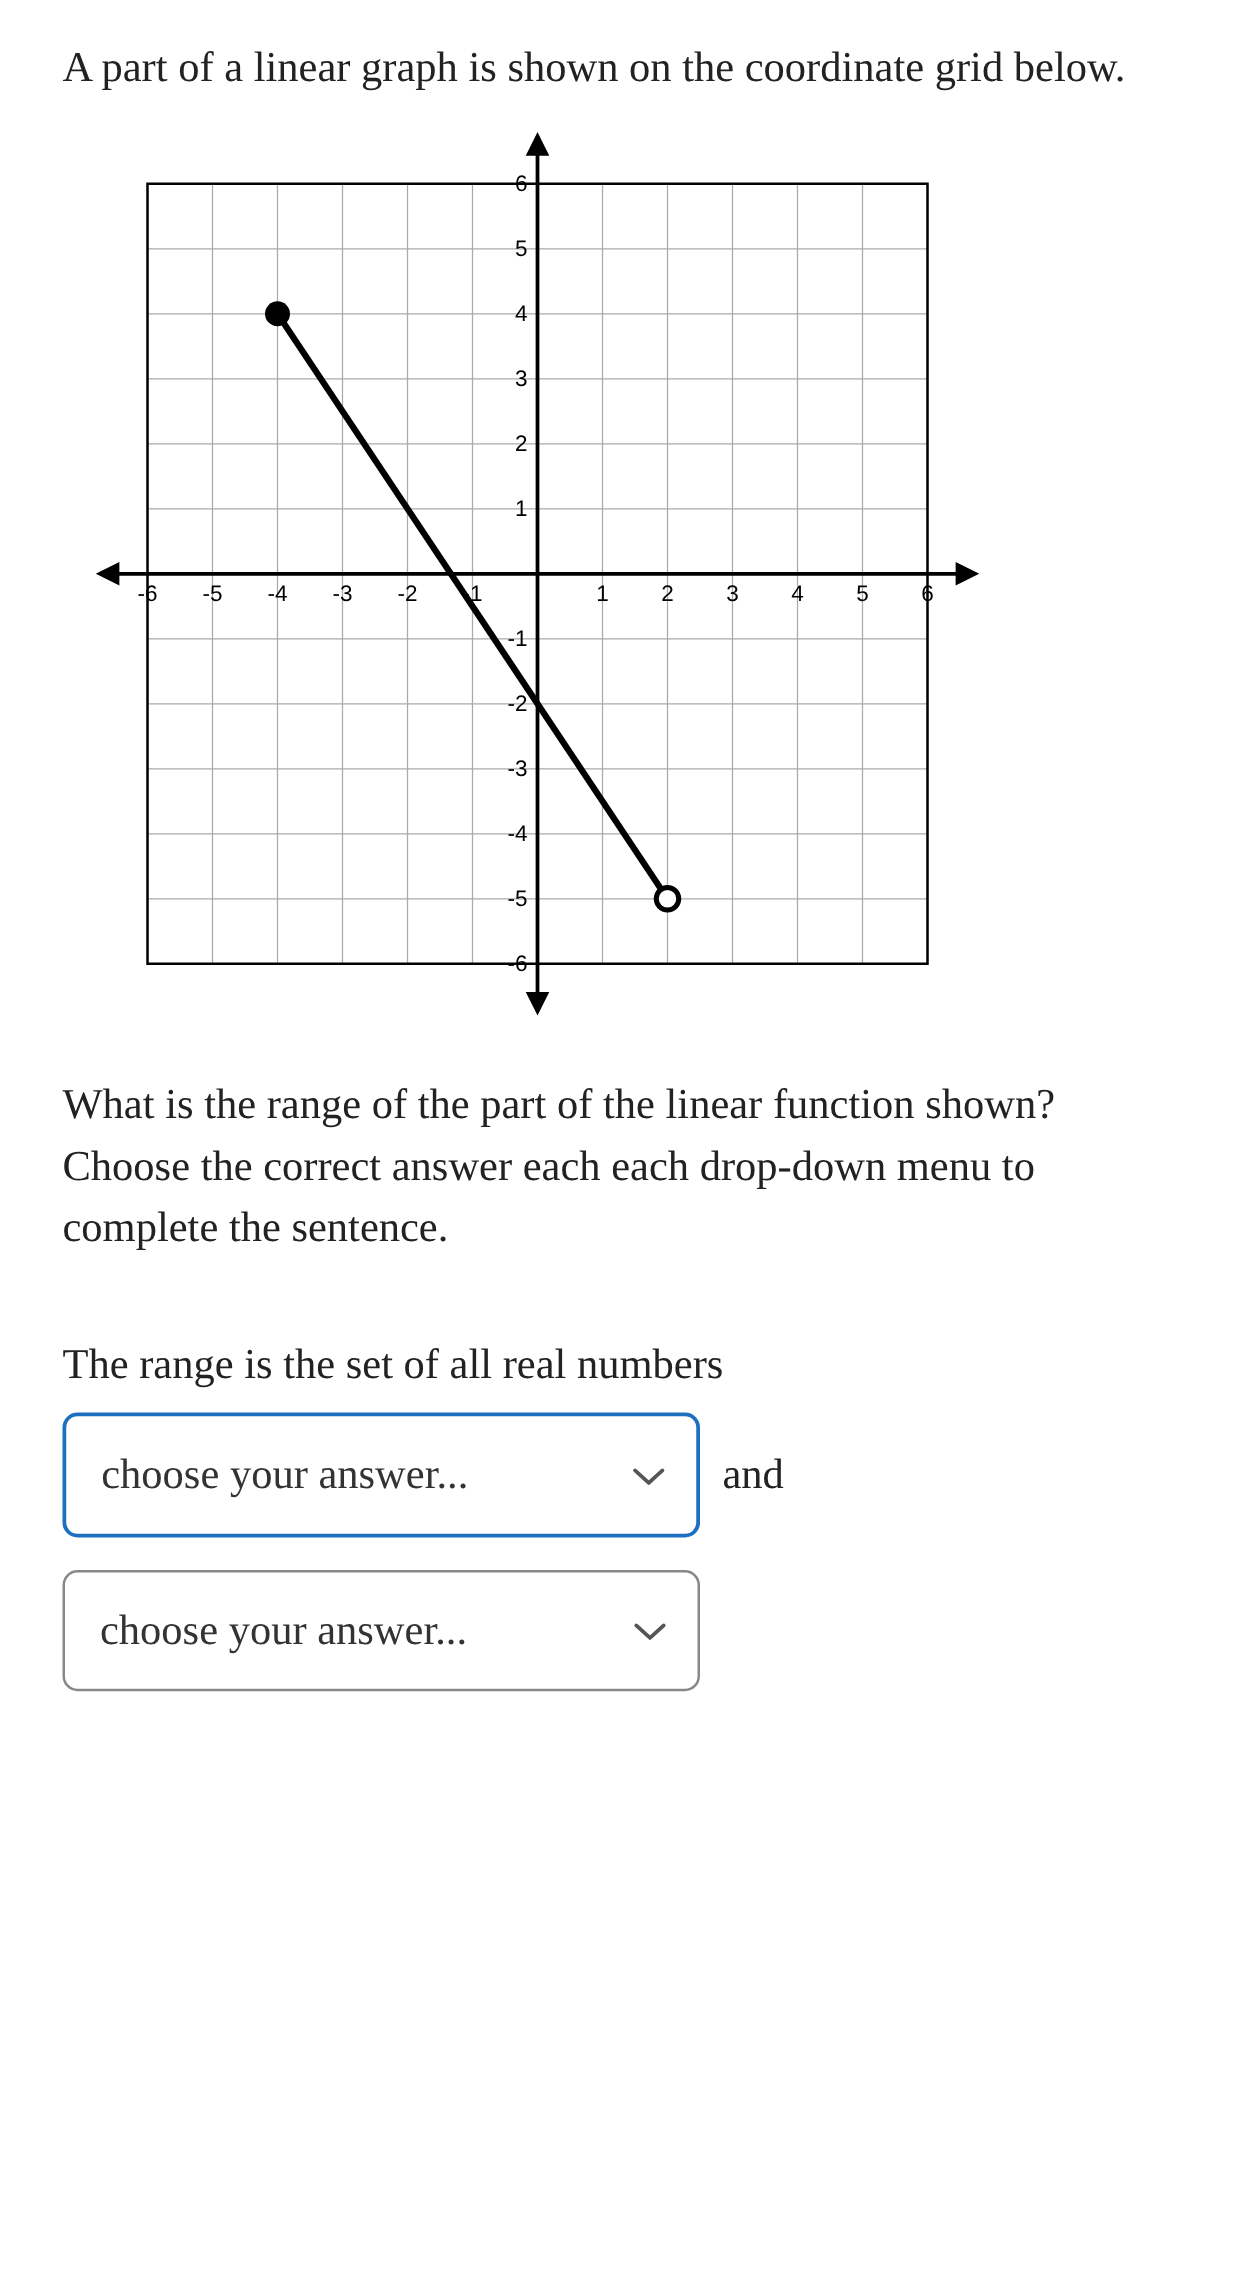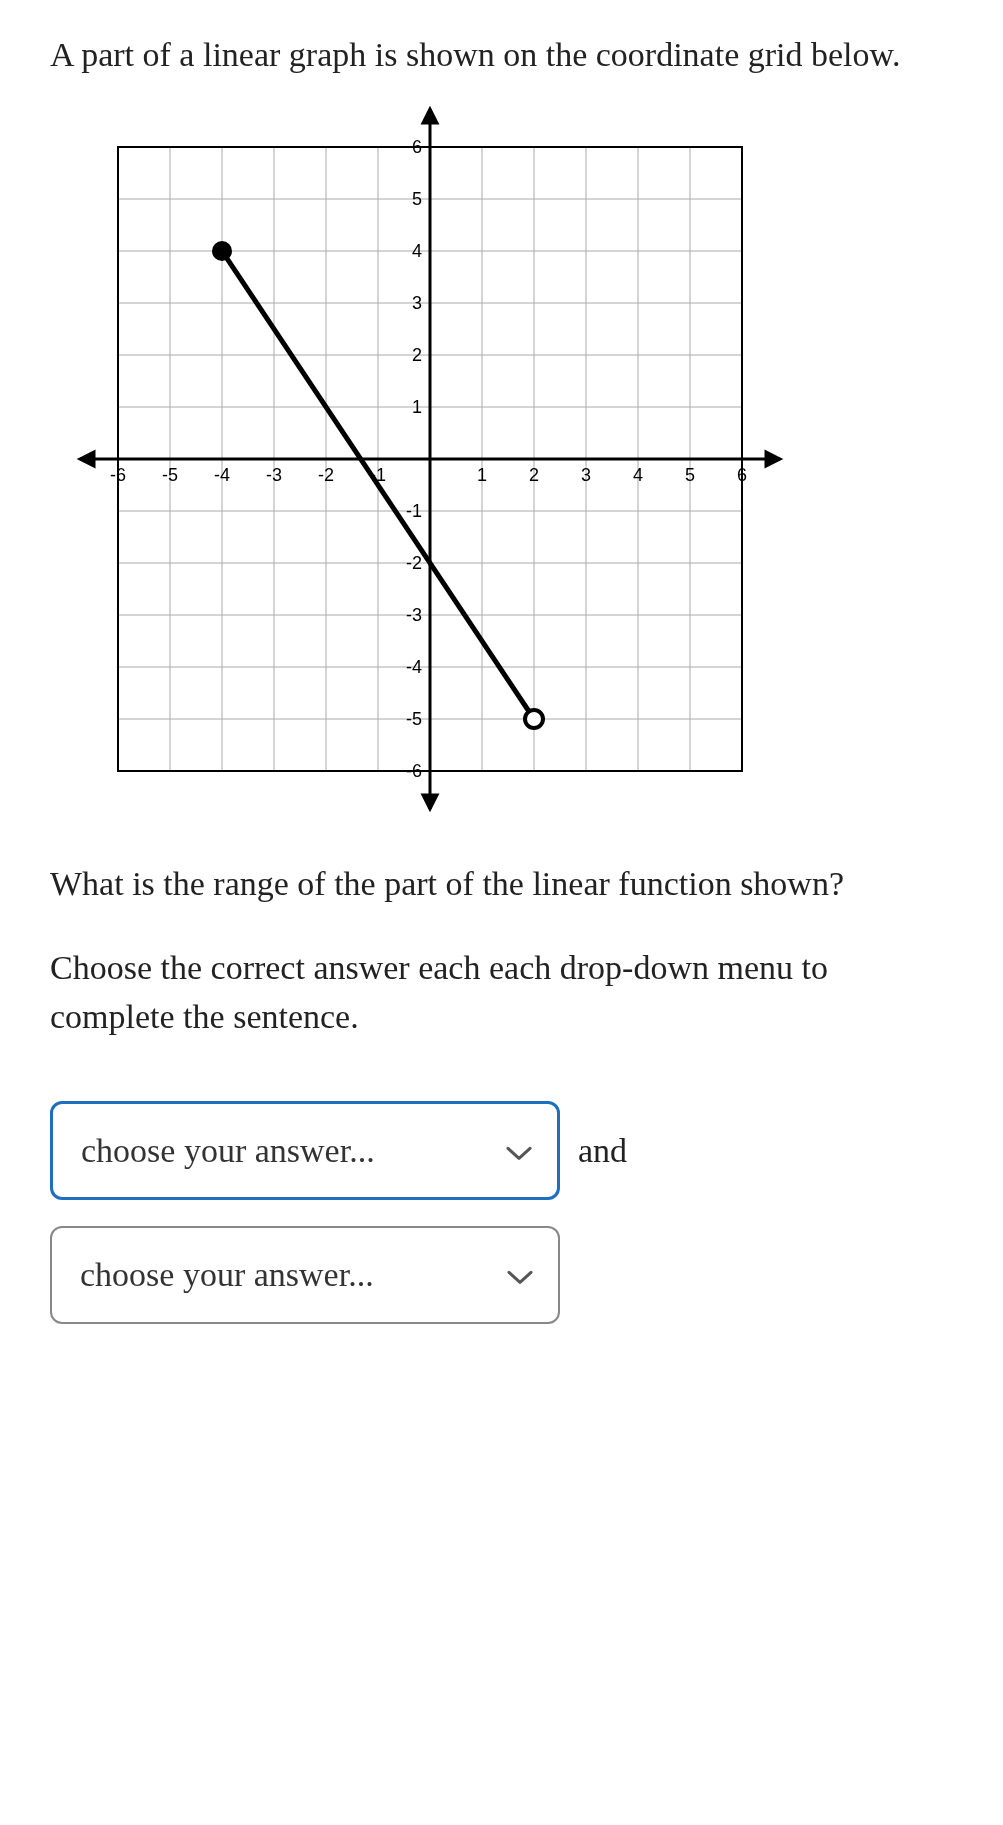--- a/index.html
+++ b/index.html
@@ -13,21 +13,21 @@
       line-height: 1.45;
     }
     .question-text { margin-bottom: 16px; }
     .graph-container {
       width: 720px;
       height: 720px;
       position: relative;
       margin: 20px auto 40px 20px;
     }
     svg.graph { width: 100%; height: 100%; display: block; }
-    .under-graph { margin-top: 30px; margin-bottom: 34px; }
+    .under-graph { margin-top: 30px; }
     .instruction { margin-bottom: 60px; }
     .sentence-block { }
     .sentence-text { margin-bottom: 14px; }
     .row { display: flex; align-items: center; gap: 18px; margin-bottom: 26px; }
     .dropdown {
       position: relative;
       border: 3px solid #1d6fbf;
       border-radius: 12px;
       padding: 22px 70px 22px 28px;
       font-size: 34px;
@@ -134,20 +134,21 @@
 
     <circle cx="464" cy="620" r="9" fill="#fff" stroke="#000" stroke-width="4"></circle>
   </svg>
 </div>
 
 <div class="under-graph">What is the range of the part of the linear function shown?</div>
 
 <div class="instruction">Choose the correct answer each each drop-down menu to complete the sentence.</div>
 
 <div class="sentence-block">
+  <div class="sentence-text">The range is the set of all real numbers</div>
 
   <div class="row">
     <div class="dropdown">
       <span>choose your answer...</span>
       <span class="chevron">
         <svg width="28" height="18" viewBox="0 0 28 18">
             <polyline points="3,4 14,14 25,4" fill="none" stroke="#555" stroke-width="3" stroke-linecap="round" stroke-linejoin="round"></polyline>
           </svg>
       </span>
     </div>

